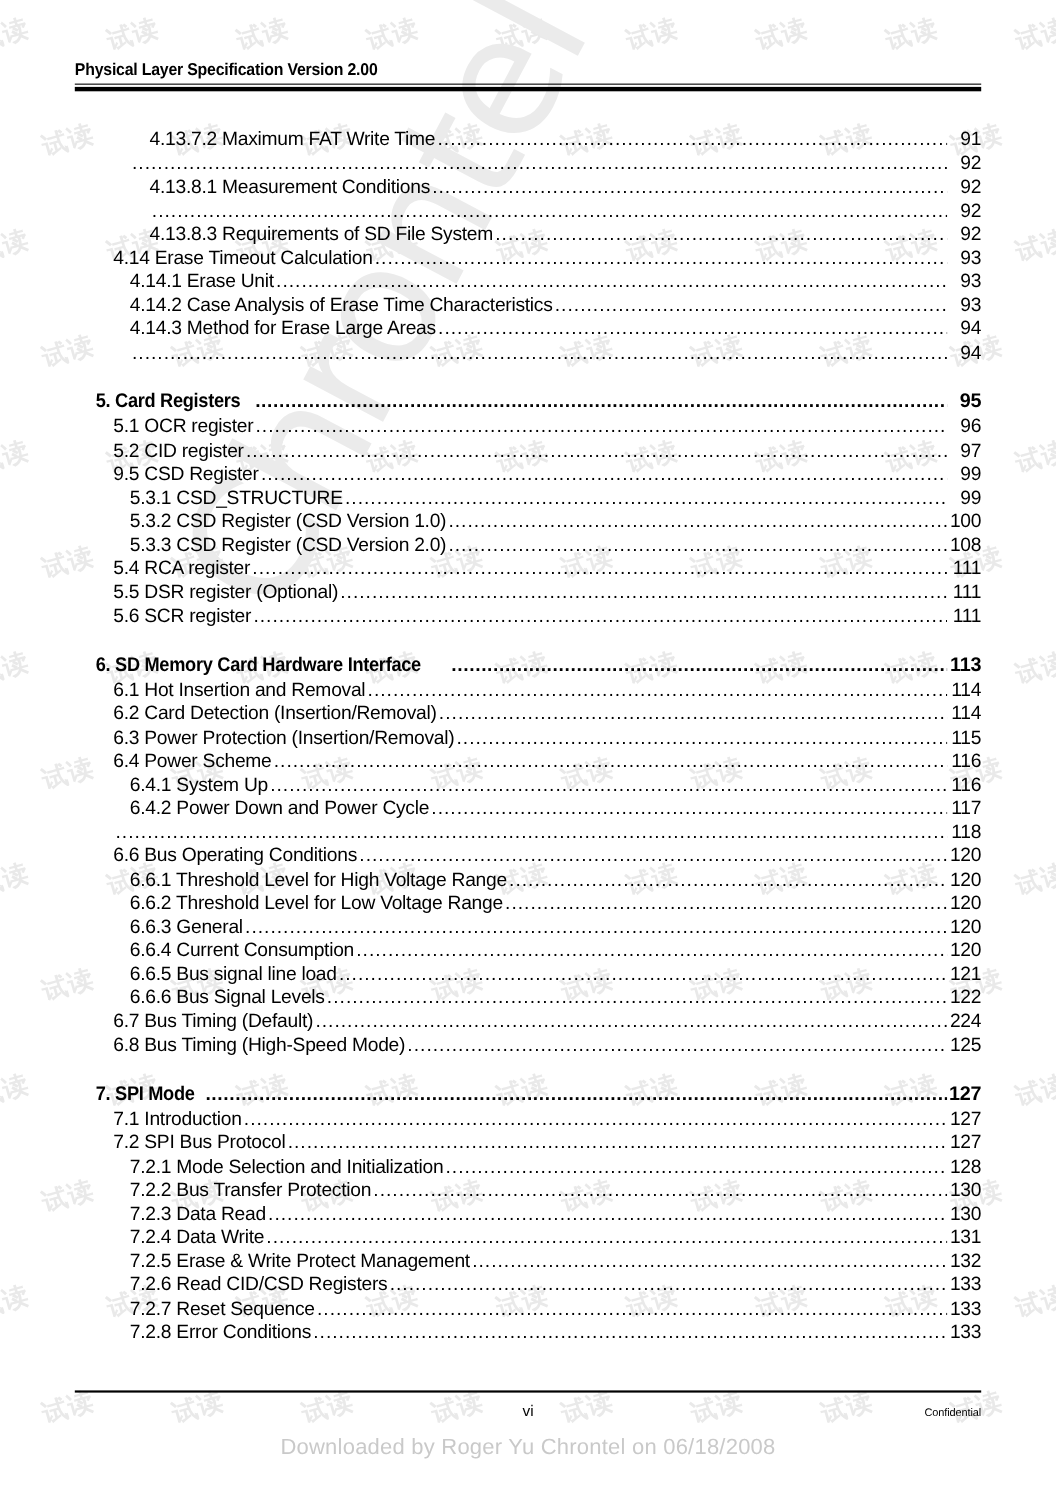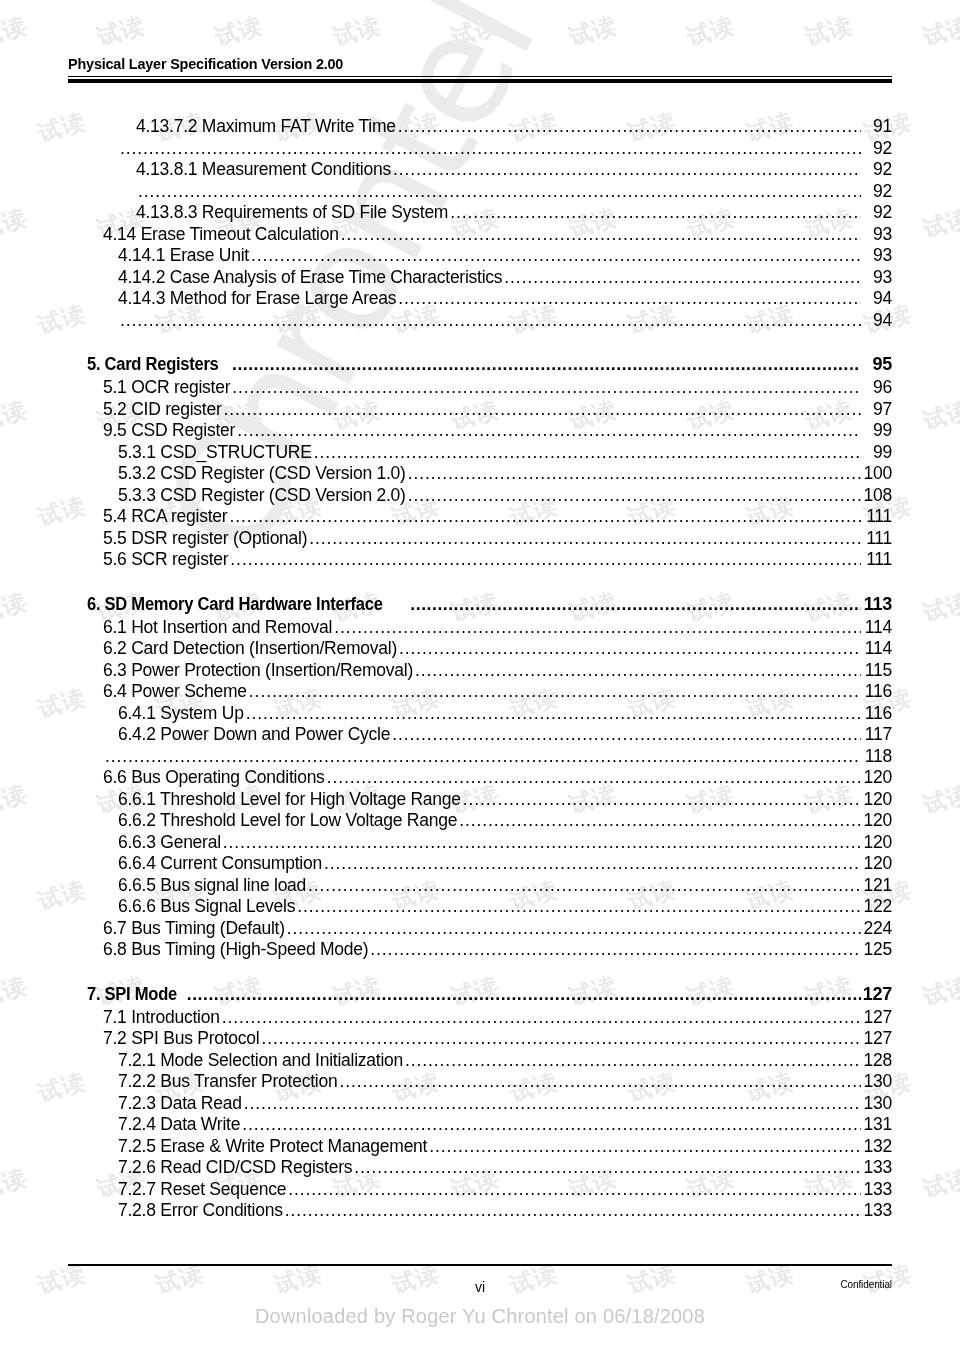--- a/index.html
+++ b/index.html
@@ -169,21 +169,21 @@
     width: 824px;
     height: 2px;
     background: #000;
   }
   .footer-row {
     position: absolute;
     left: 68px;
     top: 1279px;
     width: 824px;
     display: flex;
-    align-items: flex-start;
+    align-items: flex-end;
   }
   .footer-center {
     position: absolute;
     left: 0;
     right: 0;
     text-align: center;
     font-size: 14px;
   }
   .footer-right {
     margin-left: auto;

